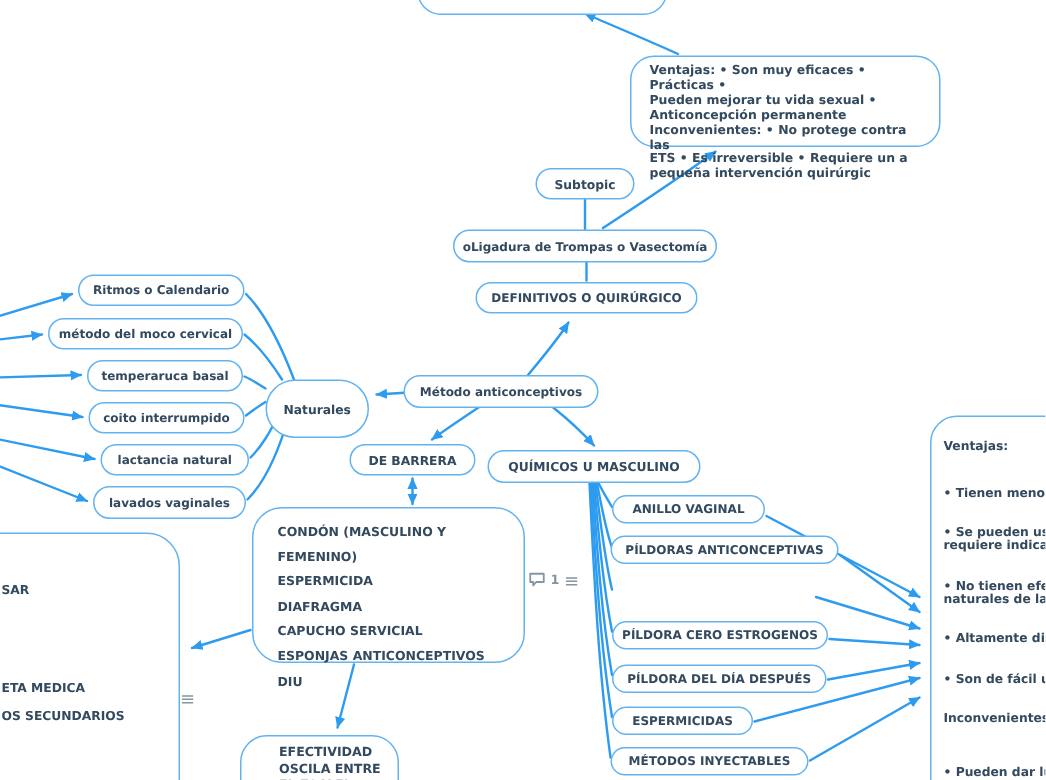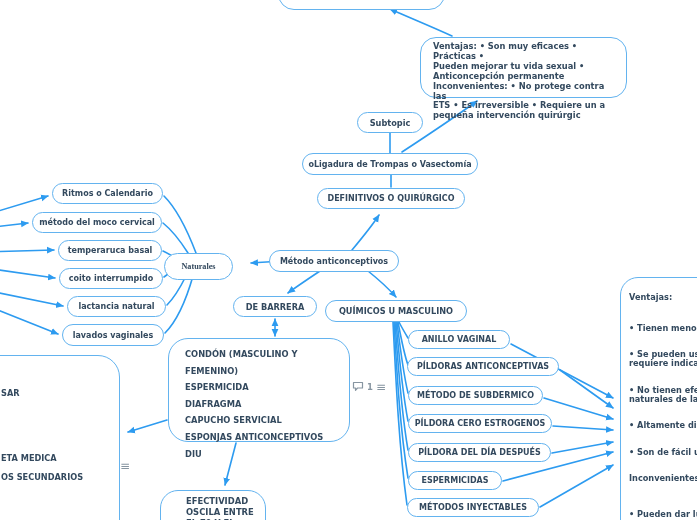--- a/index.html
+++ b/index.html
@@ -100,21 +100,21 @@
 Inconvenientes:  • No protege contra las
 ETS • Es irreversible  • Requiere un a
 pequeña intervención quirúrgic</div>
 
   <div class="node" style="left:357px; top:112px; width:66px; height:21px;">Subtopic</div>
   <div class="node" style="left:302px; top:153px; width:176px; height:22px; font-size:8px;text-align:right;">oLigadura de Trompas o Vasectomía</div>
   <div class="node" style="left:317px; top:188px; width:148px; height:21px; font-size:8px;text-align:right;">DEFINITIVOS O QUIRÚRGICO</div>
 
   <div class="node" style="left:269px; top:250px; width:130px; height:22px; font-size:8px;">Método anticonceptivos</div>
 
-  <div class="node" style="left:164px; top:253px; width:69px; height:27px;font-family:Liberation Serif, serif;">Naturales</div>
+  <div class="node" style="left:177px; top:253px; width:69px; height:39px;">Naturales</div>
   <div class="node" style="left:52px;  top:183px; width:111px; height:21px; font-size:8px;">Ritmos o Calendario</div>
   <div class="node" style="left:32px;  top:212px; width:130px; height:21px; font-size:8px;">método del moco cervical</div>
   <div class="node" style="left:58px;  top:240px; width:104px; height:21px; font-size:8px;">temperaruca basal</div>
   <div class="node" style="left:59px;  top:268px; width:104px; height:21px; font-size:8px;">coito interrumpido</div>
   <div class="node" style="left:67px;  top:296px; width:99px;  height:21px; font-size:8px;">lactancia natural</div>
   <div class="node" style="left:62px;  top:324px; width:102px; height:22px; font-size:8px;">lavados vaginales</div>
 
   <div class="node" style="left:233px; top:296px; width:84px; height:21px;">DE BARRERA</div>
   <div class="node callout bigbox" style="left:168px; top:338px; width:182px; height:104px; border-radius:20px; padding:7px 0 0 16px; line-height:16.6px;">CONDÓN (MASCULINO Y FEMENINO)
 ESPERMICIDA
@@ -122,21 +122,20 @@
 CAPUCHO SERVICIAL
 ESPONJAS ANTICONCEPTIVOS
 DIU</div>
   <div class="node callout bigbox" style="left:160px; top:490px; width:106px; height:62px; border-radius:18px; padding:5px 0 0 25px; line-height:10.8px; font-size:8.4px;">EFECTIVIDAD
 OSCILA ENTRE
 EL 79 Y EL</div>
 
   <div class="node" style="left:325px; top:300px; width:142px; height:22px;">QUÍMICOS  U MASCULINO</div>
   <div class="node" style="left:408px; top:330px; width:102px; height:19px; font-size:8px;">ANILLO VAGINAL</div>
   <div class="node" style="left:407px; top:357px; width:152px; height:19px; font-size:8px;">PÍLDORAS ANTICONCEPTIVAS</div>
-  <div class="node" style="left:408px; top:386px; width:135px; height:19px; font-size:8px;">MÉTODO DE SUBDERMICO</div>
   <div class="node" style="left:408px; top:414px; width:144px; height:19px; font-size:8px;">PÍLDORA CERO ESTROGENOS</div>
   <div class="node" style="left:408px; top:443px; width:143px; height:19px; font-size:8px;">PÍLDORA DEL DÍA DESPUÉS</div>
   <div class="node" style="left:408px; top:471px; width:94px;  height:19px; font-size:8px;">ESPERMICIDAS</div>
   <div class="node" style="left:407px; top:498px; width:132px; height:19px; font-size:8px;">MÉTODOS INYECTABLES</div>
 
   <div class="node callout bigbox rightbox" style="left:620px; top:277px; width:210px; height:330px; border-radius:18px; padding:6px 8px;">
     <div class="rb-h1">Ventajas:</div>
     <div class="rb-b">• Tienen menor co</div>
     <div class="rb-b">• Se pueden usar a
 requiere indicación</div>

